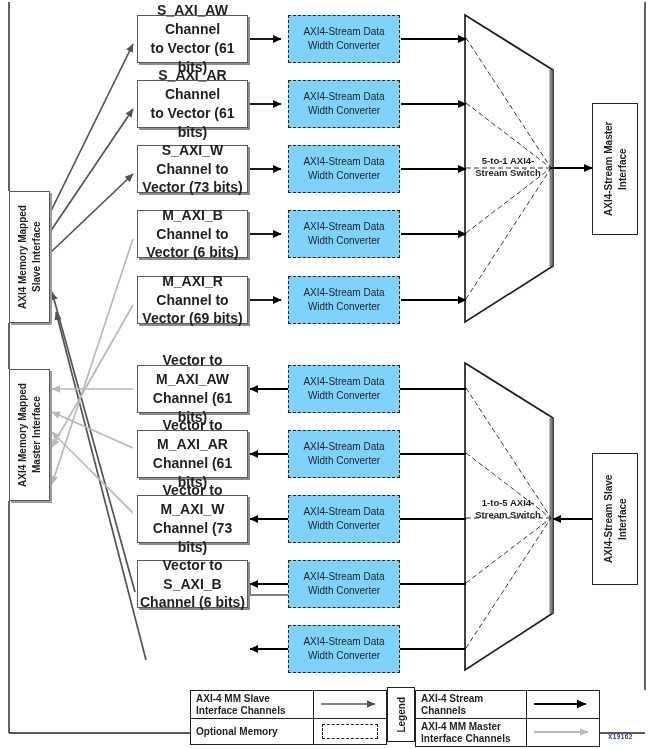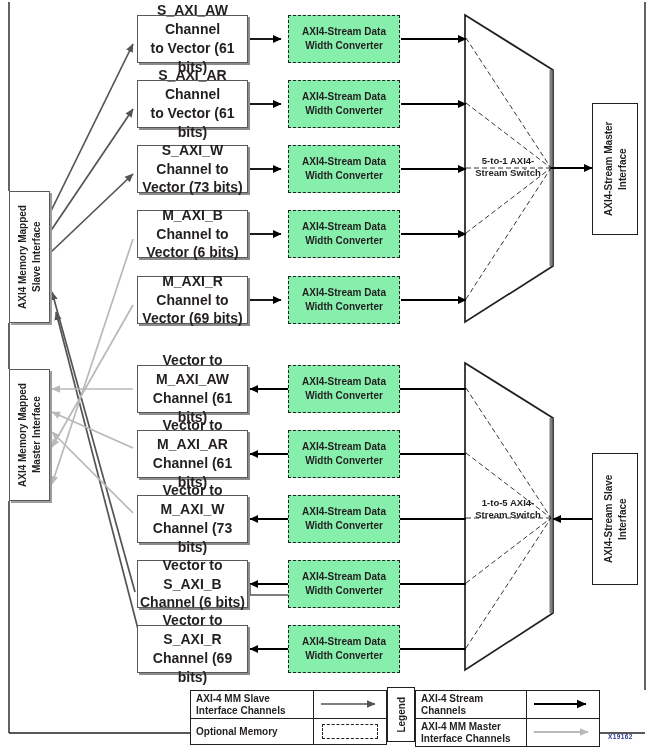--- a/index.html
+++ b/index.html
@@ -6,21 +6,21 @@
   html,body{margin:0;padding:0;background:#ffffff;}
   body{font-family:"Liberation Sans", sans-serif;}
   #stage{position:relative;width:654px;height:749px;background:#ffffff;overflow:hidden;}
   #svg-layer{position:absolute;left:0;top:0;width:654px;height:749px;}
 
   .box{position:absolute;box-sizing:border-box;background:#ffffff;
        display:flex;align-items:center;justify-content:center;text-align:center;}
   .chan-box{border:1.6px solid #58595b;box-shadow:2px 2px 0 0 #8c8c8c;
             font-size:14px;color:#231f20;line-height:1.35;font-weight:600;}
   .dwc-box{border:1.8px dashed #231f20;font-size:10px;color:#231f20;
-           line-height:1.4;font-weight:700;background:#86efac;}
+           line-height:1.4;font-weight:400;background:#7dd3fc;}
   .iface-box{border:1.4px solid #58595b;box-shadow:2px 2px 0 0 #9d9d9d;
              font-size:10px;color:#231f20;font-weight:600;line-height:1.35;}
   .iface-box .vt{writing-mode:vertical-rl;transform:rotate(180deg);white-space:pre-line;text-align:center;}
   .iface-box.strong{border:1.9px solid #231f20;box-shadow:none;}
   .switch-label{position:absolute;font-size:9.5px;font-weight:600;color:#231f20;
                 text-align:center;line-height:1.3;white-space:pre-line;background:transparent;}
 
   
   #legend{position:absolute;left:190px;top:690px;width:478px;height:47px;}
   .lg-table{position:absolute;top:0;border:1.5px solid #231f20;border-collapse:collapse;
@@ -187,24 +187,20 @@
     <span style="white-space:pre-line">Vector to M_AXI_AR
 Channel (61 bits)</span>
     </div>
   <div class="box chan-box" style="left:137px;top:495px;width:111px;height:48px;">
     <span style="white-space:pre-line">Vector to M_AXI_W
 Channel (73 bits)</span>
     </div>
   <div class="box chan-box" style="left:137px;top:560px;width:111px;height:48px;">
     <span style="white-space:pre-line">Vector to S_AXI_B
 Channel (6 bits)</span>
-    </div>
-  <div class="box chan-box" style="left:137px;top:625px;width:111px;height:48px;">
-    <span style="white-space:pre-line">Vector to S_AXI_R
-Channel (69 bits)</span>
     </div>
 
   <div class="box dwc-box" style="left:288px;top:15px;width:112px;height:48px;">
     <span style="white-space:pre-line">AXI4-Stream Data
 Width Converter</span>
     </div>
   <div class="box dwc-box" style="left:288px;top:80px;width:112px;height:48px;">
     <span style="white-space:pre-line">AXI4-Stream Data
 Width Converter</span>
     </div>

